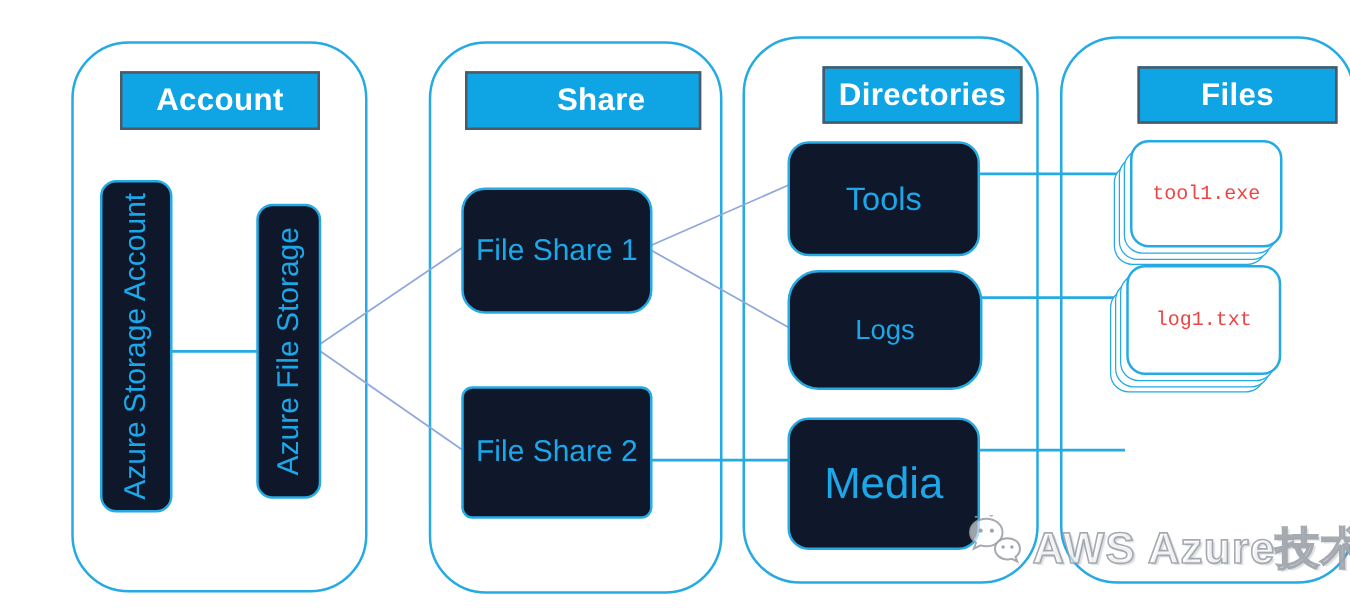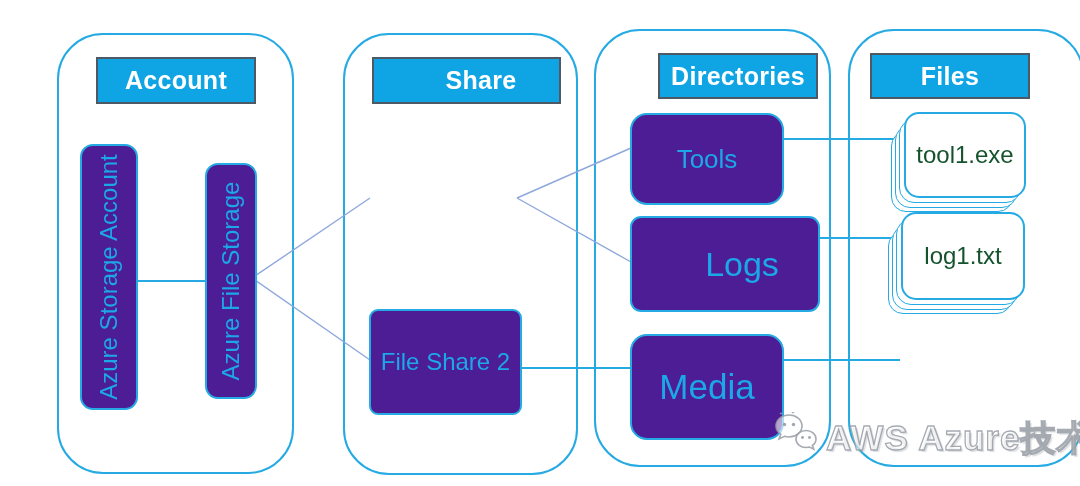--- a/index.html
+++ b/index.html
@@ -17,47 +17,47 @@
   
   svg.wires{position:absolute;left:0;top:0;z-index:2;}
 
   
   .hdr{position:absolute;z-index:4;background:#0FA5E4;border:2px solid #4D5A66;
        color:#fff;font-size:25px;font-weight:600;display:flex;align-items:center;
        justify-content:center;letter-spacing:.3px;}
   #hdr-account    {left:76px; top:57px;width:156px;height:43px;}
   #hdr-share      {left:352px;top:57px;width:156px;height:43px;padding-left:29px;}
   #hdr-directories{left:638px;top:53px;width:156px;height:42px;}
-  #hdr-files      {left:850px;top:53px;width:156px;height:42px;}
+  #hdr-files      {left:890px;top:53px;width:156px;height:42px;}
 
   
-  .node{position:absolute;z-index:3;background:#4c1d95;border:2.2px solid #25AAE3;
+  .node{position:absolute;z-index:3;background:#0f172a;border:2.2px solid #25AAE3;
         color:#1CA7E8;display:flex;align-items:center;justify-content:center;
         font-size:24px;}
   .vnode{border-radius:13px;}
   #node-asa{left:60px; top:144px;width:54px;height:262px;}
   #node-afs{left:185px;top:163px;width:48px;height:232px;}
   .vlabel{position:absolute;left:50%;top:50%;
           transform:translate(-50%,-50%) rotate(-90deg);white-space:nowrap;
           font-size:24px;color:#1CA7E8;}
   #node-fs1{left:349px;top:150px;width:149px;height:97px; border-radius:19px;}
   #node-fs2{left:349px;top:309px;width:149px;height:102px;border-radius:9px;}
   #node-tools{left:610px;top:113px;width:150px;height:88px; border-radius:17px;font-size:26px;}
-  #node-logs {left:610px;top:216px;width:152px;height:92px; border-radius:11px;font-size:34px;padding-left:34px;}
+  #node-logs {left:610px;top:216px;width:152px;height:92px; border-radius:25px;font-size:22px;}
   #node-media{left:610px;top:334px;width:150px;height:102px;border-radius:17px;font-size:35px;}
 
   
   .stack{position:absolute;z-index:3;}
   #stack-tool{left:871px;top:112px;width:135px;height:100px;}
   #stack-log {left:868px;top:212px;width:137px;height:102px;}
   #stack-mov {left:871px;top:334px;width:137px;height:108px;}
   .stack .layer,.stack .card{position:absolute;background:#fff;border-radius:15px;
         border:1.6px solid #25AAE3;}
   .stack .card{border-width:2.2px;display:flex;align-items:center;justify-content:center;
-        color:#14532d;font-size:24px;z-index:4;}
+        color:#ef4444;font-size:16px;z-index:4;font-family:Liberation Mono, monospace;}
   
   .l3{left:0px; top:19px;right:13px;bottom:0px;}
   .l2{left:4px; top:13px;right:9px; bottom:4px;}
   .l1{left:8px; top:7px; right:5px; bottom:9px;}
   .stack .card{left:13px;top:0;right:0;bottom:14px;}
 
   
   .watermark{position:absolute;left:748px;top:412px;z-index:6;display:flex;
         align-items:center;pointer-events:none;}
   .wm-text{font-size:35px;font-weight:700;color:rgba(255,255,255,0.55);
@@ -93,20 +93,21 @@
   <div class="hdr" id="hdr-directories">Directories</div>
   <div class="hdr" id="hdr-files">Files</div>
 
   <div class="node vnode" id="node-asa">
     <span class="vlabel">Azure Storage Account</span>
   </div>
   <div class="node vnode" id="node-afs">
     <span class="vlabel">Azure File Storage</span>
   </div>
 
+  <div class="node" id="node-fs1">File Share 1</div>
   <div class="node" id="node-fs2">File Share 2</div>
 
   <div class="node" id="node-tools">Tools</div>
   <div class="node" id="node-logs">Logs</div>
   <div class="node" id="node-media">Media</div>
 
   <div class="stack" id="stack-tool">
     <div class="layer l3"></div>
     <div class="layer l2"></div>
     <div class="layer l1"></div>

